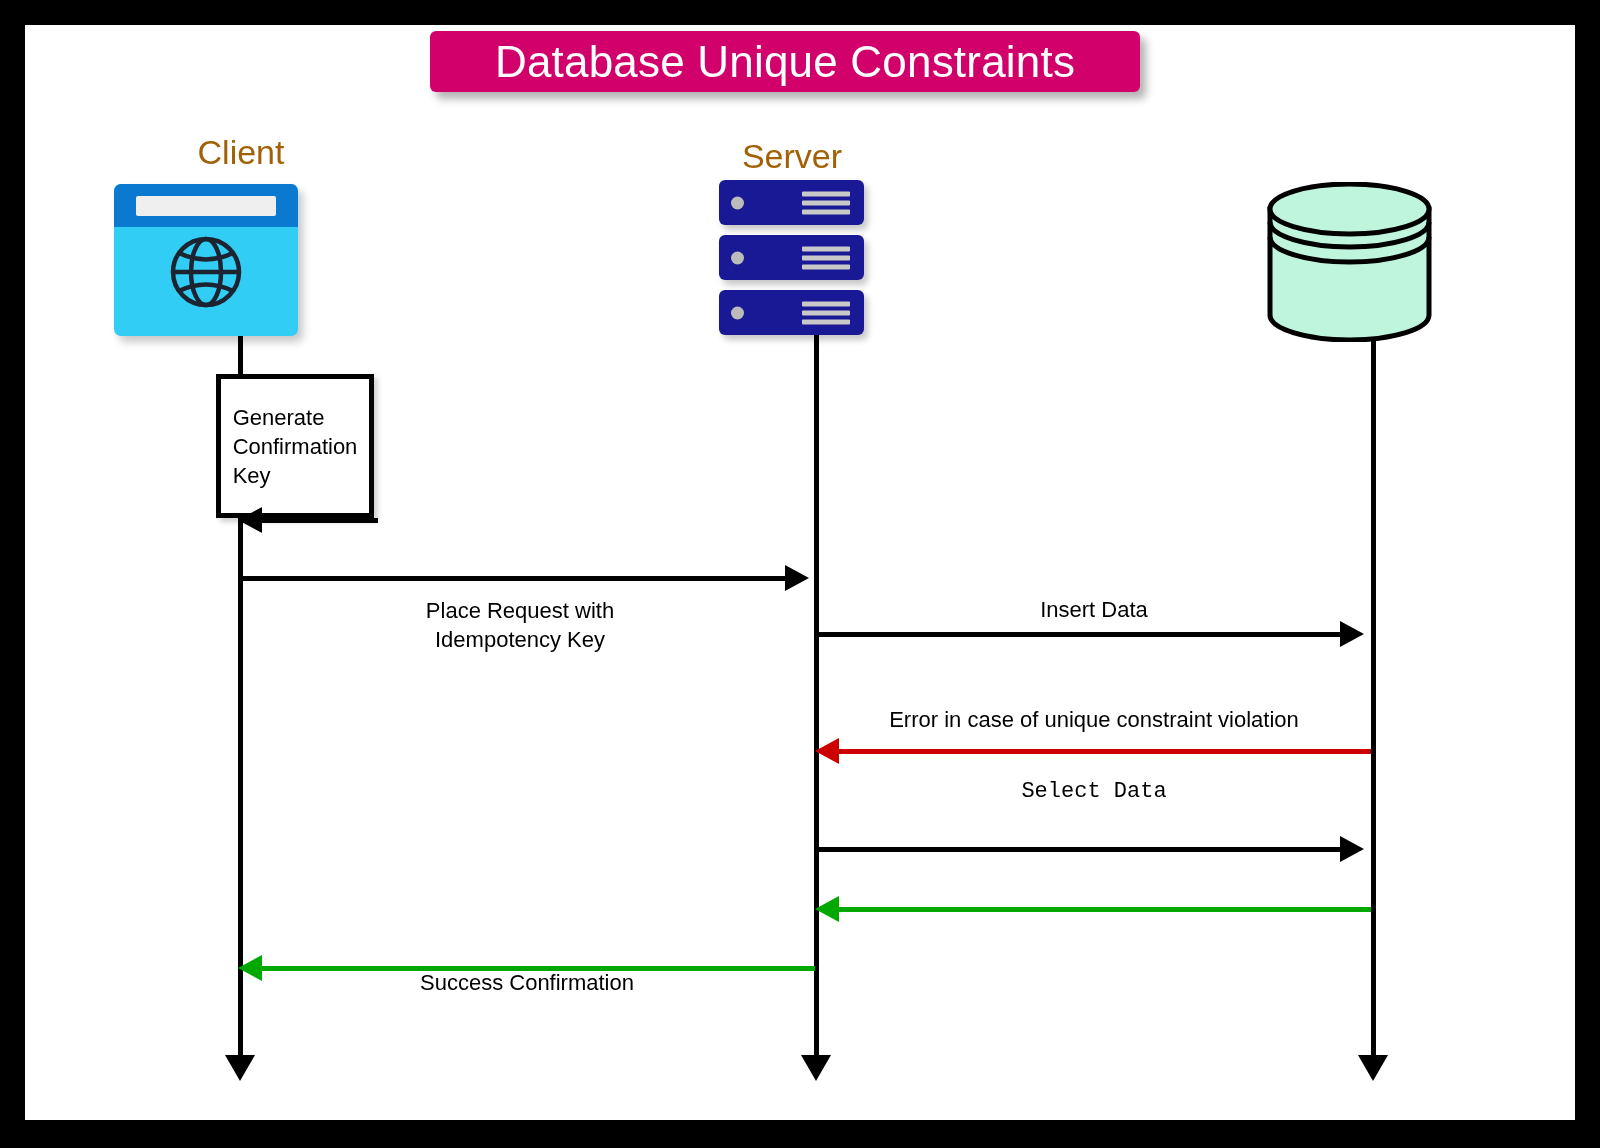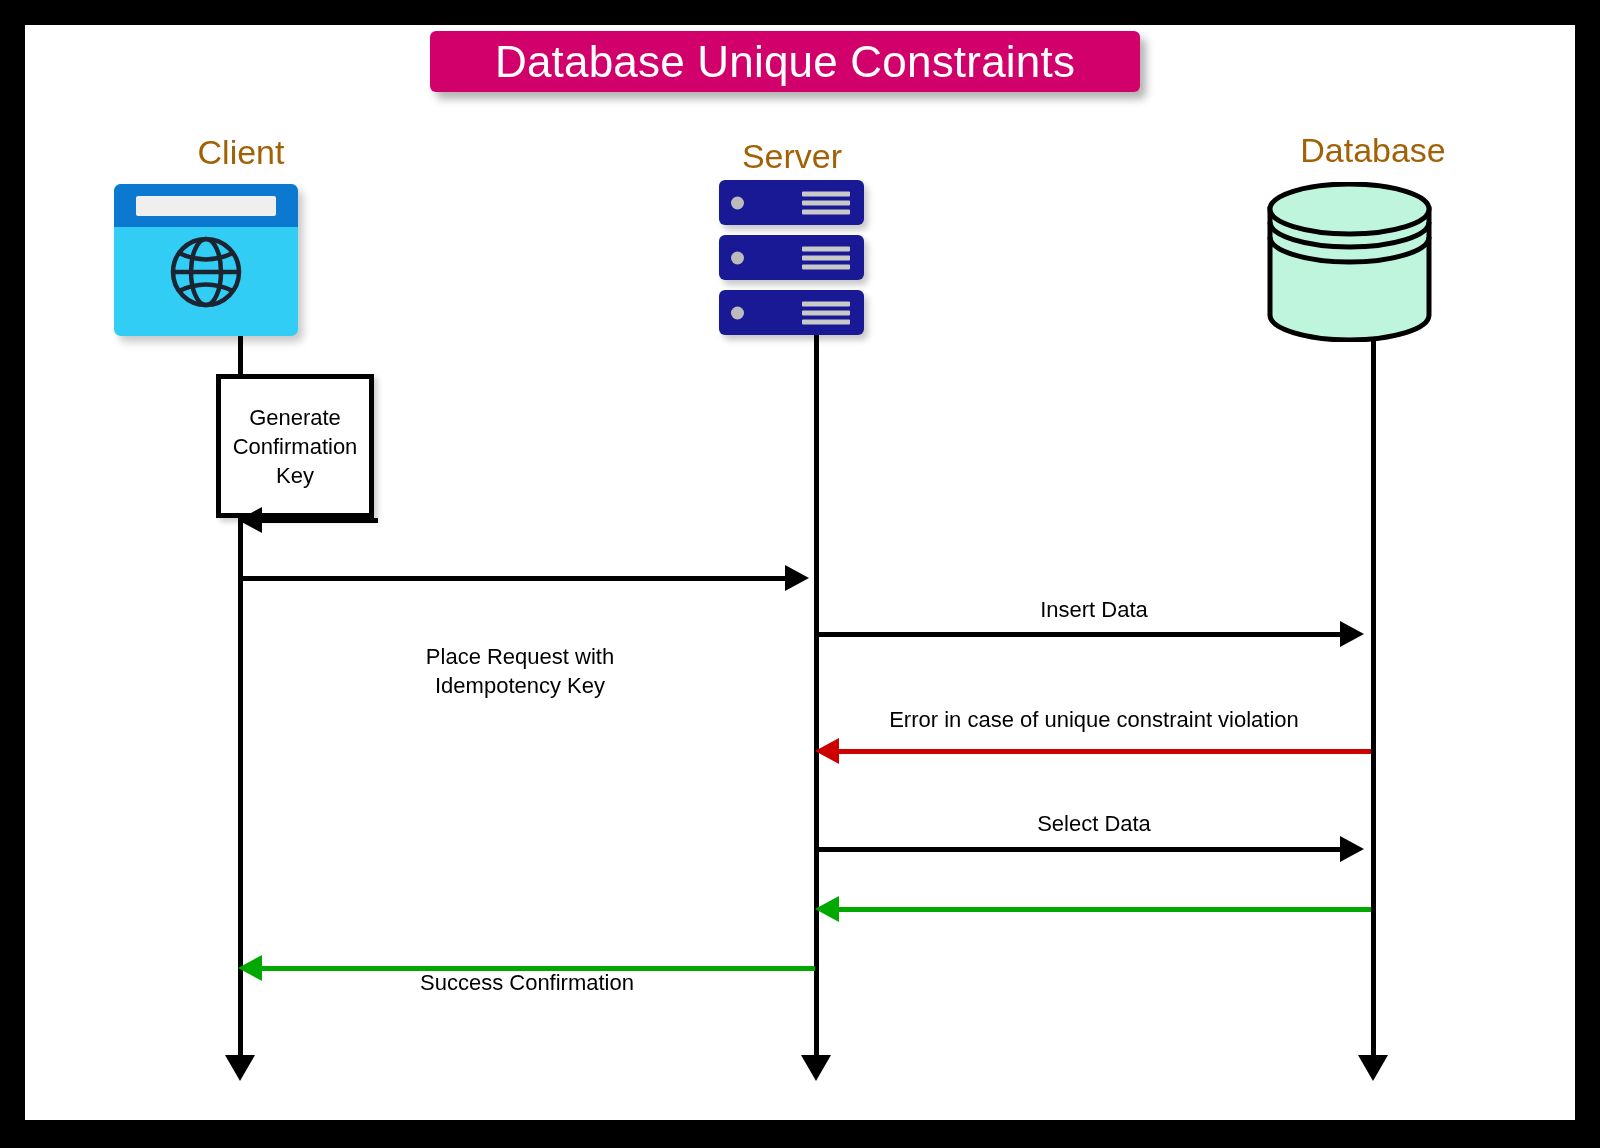--- a/index.html
+++ b/index.html
@@ -111,21 +111,21 @@
     position:absolute;
     left:191px; top:349px;
     width:158px; height:144px;
     border:5px solid #000;
     background:#fff;
     box-sizing:border-box;
     display:flex;align-items:center;justify-content:center;
     box-shadow:4px 4px 5px rgba(0,0,0,.18);
   }
   #self-box .txt{
-    font-size:22px;line-height:29px;text-align:center;color:#000;
+    font-size:22px;line-height:29px;color:#000;
   }
   .self-return{
     position:absolute;
     height:5px;background:#000;
   }
   
   .msg-line{
     position:absolute;
     height:5px;
   }
@@ -134,21 +134,21 @@
     width:0;height:0;
     border-top:13px solid transparent;
     border-bottom:13px solid transparent;
   }
   .msg-head.right{border-left:24px solid #000;}
   .msg-head.left{border-right:24px solid #000;}
   .msg-label{
     position:absolute;
     font-size:22px;color:#000;text-align:center;white-space:nowrap;
   }
-  .msg-label.two-line{white-space:normal;line-height:29px;margin-top:46px;}
+  .msg-label.two-line{white-space:normal;line-height:29px;}
 </style>
 </head>
 <body>
 
 <div id="frame">
 
   <div id="title-banner">
     <span class="txt">Database Unique Constraints</span>
   </div>
 
@@ -196,21 +196,20 @@
           <i></i>
           <i></i>
           <i></i>
         </span>
     </div>
   </div>
 
   <div class="lifeline" style="left:789px;top:310px;height:724px;"></div>
   <div class="lifeline-head" style="left:776px;top:1030px;"></div>
 
-  <div class="participant-label" style="left:1238px;top:106px;width:220px;">Database</div>
 
   <div id="db-icon">
     <svg width="167" height="160" viewBox="0 0 167 160">
       <path d="M4 27 L4 133 A79.5 25 0 0 0 163 133 L163 27 Z" fill="#BFF5DD" stroke="#000" stroke-width="5"></path>
       <ellipse cx="83.5" cy="27" rx="79.5" ry="25" fill="#BFF5DD" stroke="#000" stroke-width="5"></ellipse>
       <path d="M4 40 A79.5 25 0 0 0 163 40" fill="none" stroke="#000" stroke-width="5"></path>
       <path d="M4 55 A79.5 25 0 0 0 163 55" fill="none" stroke="#000" stroke-width="5"></path>
     </svg>
   </div>
 
@@ -239,21 +238,21 @@
   <div class="msg-line" style="left:792px;top:607px;width:530px;background:#000;"></div>
   <div class="msg-head right" style="left:1315px;top:596px;"></div>
 
   <div class="msg-label" style="left:792px;top:682px;width:554px;">
     <span class="highlight">Error in case of unique constraint violation</span>
   </div>
   <div class="msg-line" style="left:240px;top:724px;width:0;"></div>
   <div class="msg-line" style="left:814px;top:724px;width:532px;background:#CC0000;"></div>
   <div class="msg-head left" style="left:790px;top:713px;border-right-color:#CC0000;"></div>
 
-  <div class="msg-label" style="left:792px;top:786px;width:554px;">Select Data</div>
+  <div class="msg-label" style="left:792px;top:754px;width:554px;font-family:Liberation Mono, monospace;">Select Data</div>
   <div class="msg-line" style="left:792px;top:822px;width:530px;background:#000;"></div>
   <div class="msg-head right" style="left:1315px;top:811px;"></div>
 
   <div class="msg-line" style="left:814px;top:882px;width:532px;background:#00A800;"></div>
   <div class="msg-head left" style="left:790px;top:871px;border-right-color:#00A800;"></div>
 
   <div class="msg-label" style="left:213px;top:945px;width:578px;">Success Confirmation</div>
   <div class="msg-line" style="left:237px;top:941px;width:553px;background:#00A800;"></div>
   <div class="msg-head left" style="left:213px;top:930px;border-right-color:#00A800;"></div>
 

